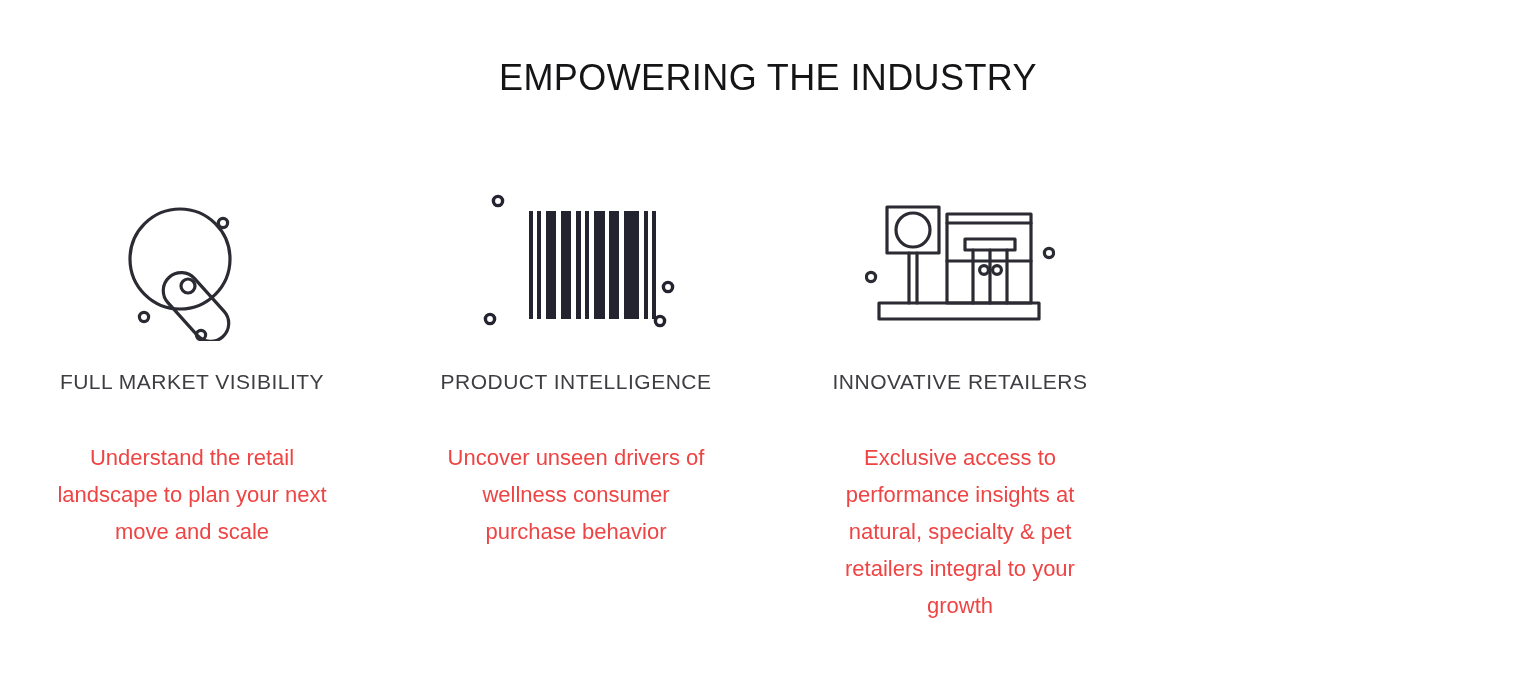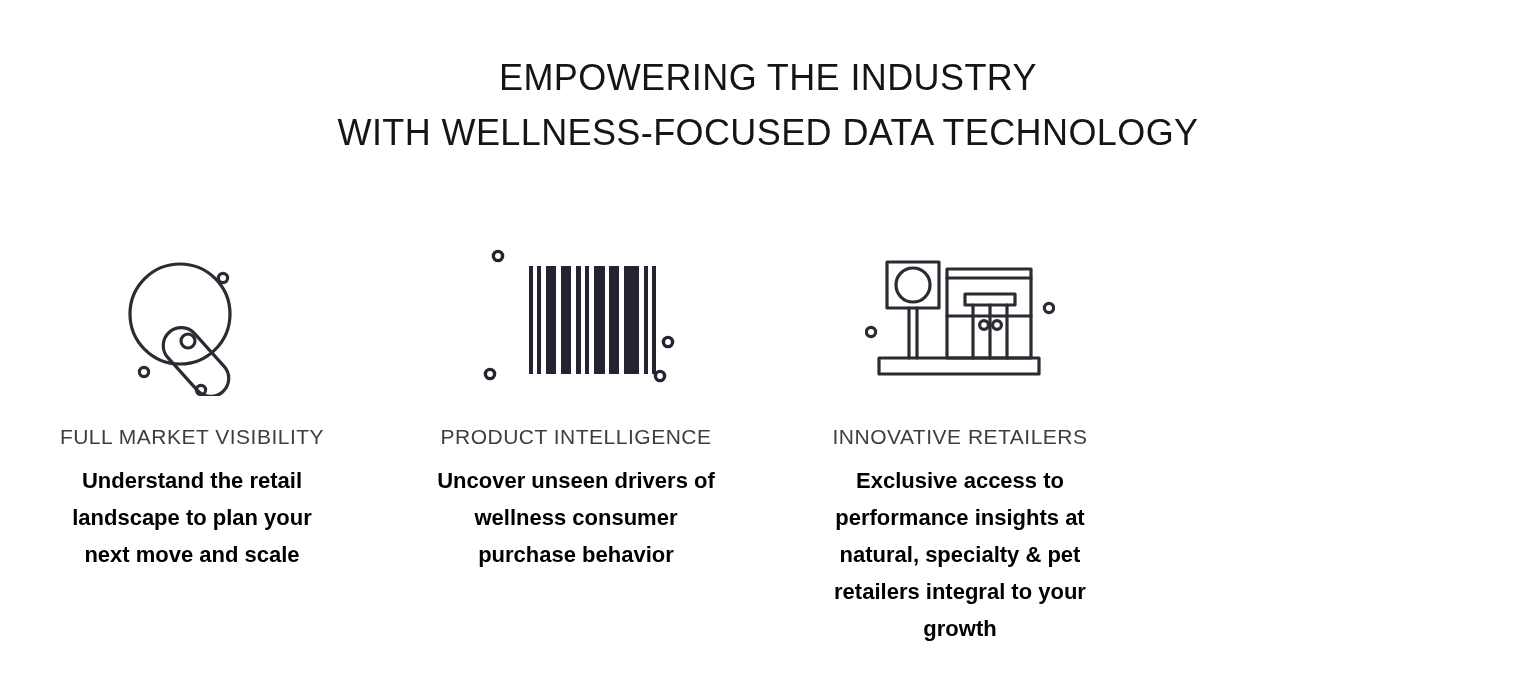--- a/index.html
+++ b/index.html
@@ -71,37 +71,36 @@
     font-size: 21px;
     line-height: 26px;
     color: #3d3d42;
     letter-spacing: 0.5px;
     text-align: center;
     font-weight: 400;
     white-space: nowrap;
   }
 
   .col-body {
-    margin-top: 12px;
+    margin-top: 44px;
     font-size: 22px;
     line-height: 37px;
-    color: #000000;
+    color: #ef4444;
     text-align: center;
-    font-weight: 700;
+    font-weight: 400;
     max-width: 300px;
   }
 </style>
 </head>
 <body>
 
 <div class="page">
 
   <h1 class="heading">
     <span class="heading-line">EMPOWERING THE INDUSTRY</span>
-    <span class="heading-line">WITH WELLNESS-FOCUSED DATA TECHNOLOGY</span>
   </h1>
 
   <div class="columns">
 
     <div class="col">
       <div class="icon-wrap">
         <svg width="140" height="150" viewBox="0 0 140 150" fill="none" stroke="#2b2b33" stroke-width="3.2" stroke-linecap="round" stroke-linejoin="round">
           <circle cx="58" cy="68" r="50"></circle>
           <rect x="56" y="76" width="36" height="80" rx="18" transform="rotate(-42 74 116)"></rect>
           <circle cx="66" cy="95" r="7"></circle>

